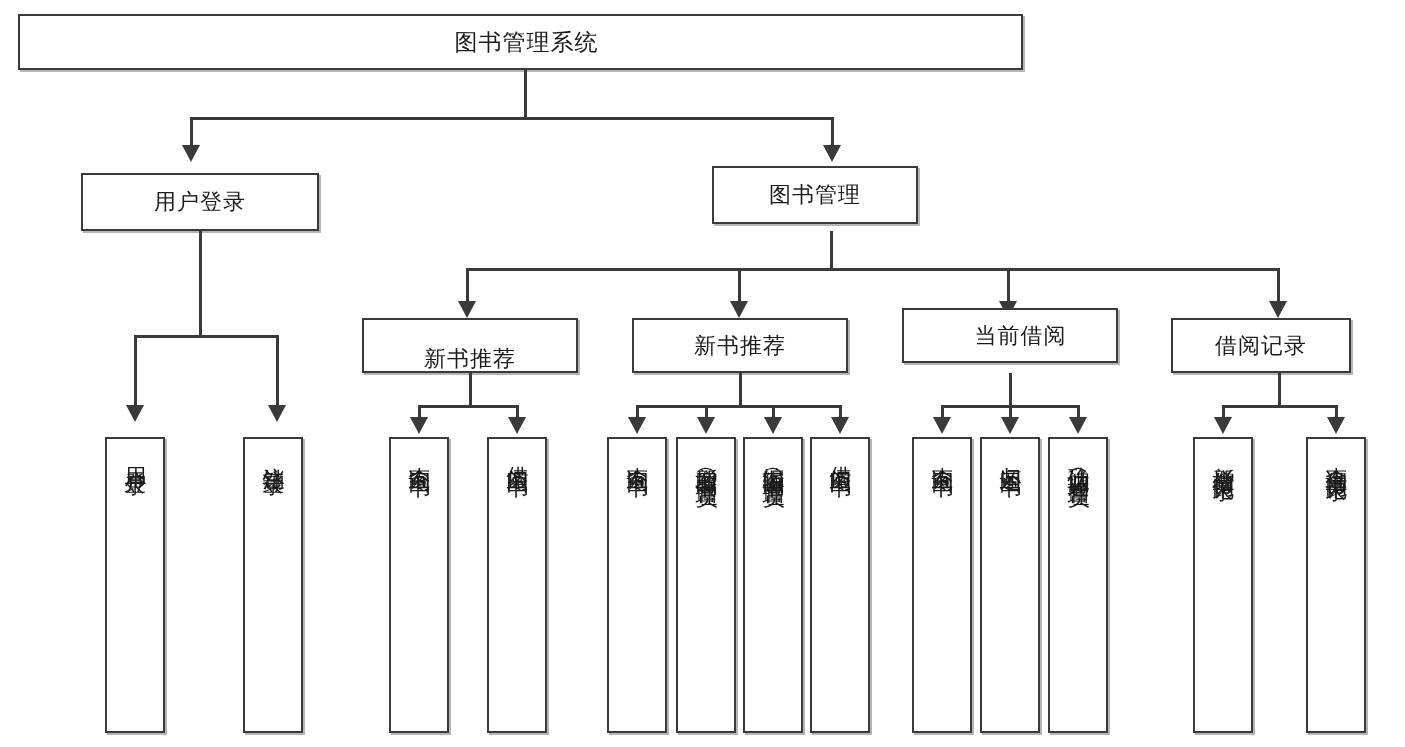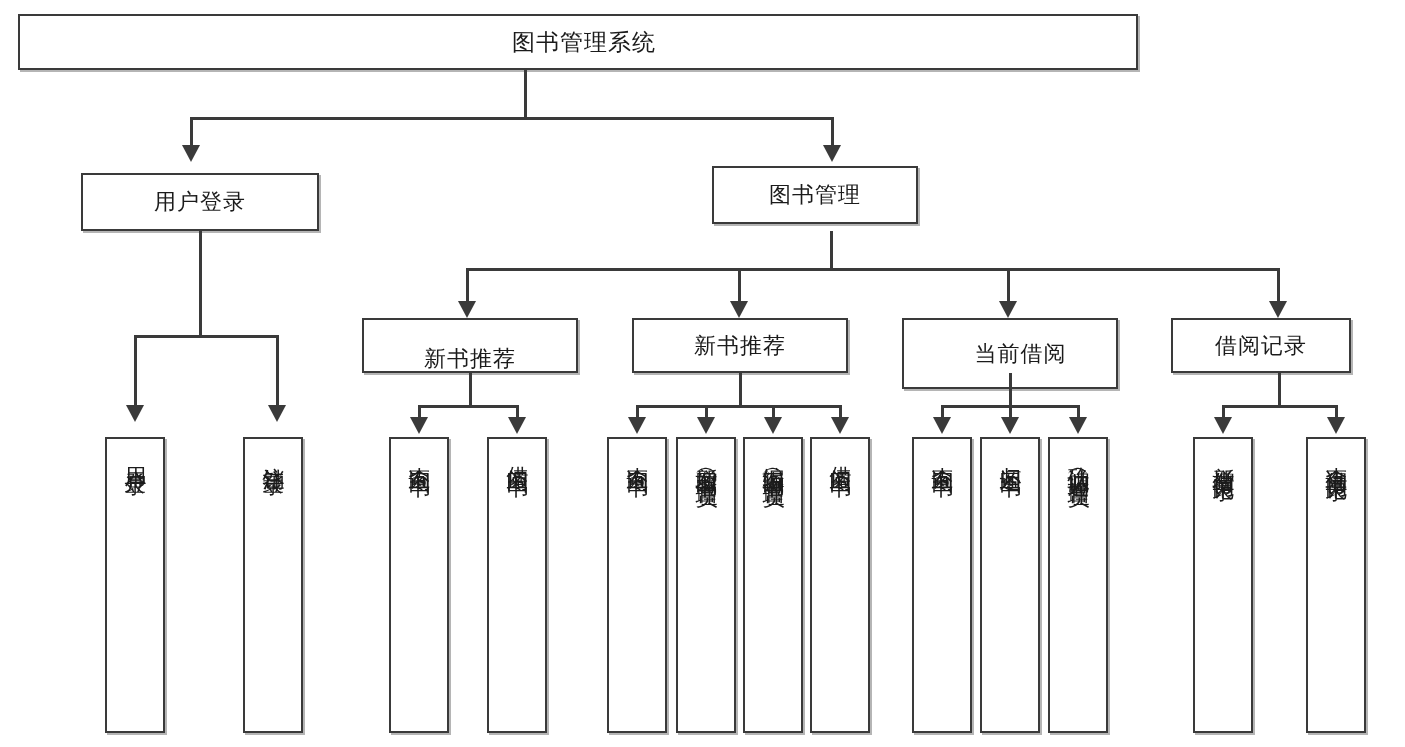--- a/index.html
+++ b/index.html
@@ -58,21 +58,21 @@
     letter-spacing:1px;
     white-space:nowrap;
     pointer-events:none;
   }
 </style>
 </head>
 <body>
 
 <div id="canvas">
 
-  <div class="node root" style="left:18px;top:14px;width:1120px;height:56px;padding-left:12px;">
+  <div class="node root" style="left:18px;top:14px;width:1005px;height:56px;padding-left:12px;">
     <span class="lbl">图书管理系统</span>
   </div>
 
   <div class="ln vt" style="left:524px;top:70px;height:49px;"></div>
   <div class="ln hz" style="left:190px;top:117px;width:644px;"></div>
   <div class="ln vt" style="left:190px;top:117px;height:30px;"></div>
   <div class="ln vt" style="left:831px;top:117px;height:30px;"></div>
   <div class="arw" style="left:182px;top:145px;"></div>
   <div class="arw" style="left:823px;top:145px;"></div>
 
@@ -101,21 +101,21 @@
   <div class="arw" style="left:730px;top:301px;"></div>
   <div class="arw" style="left:999px;top:301px;"></div>
   <div class="arw" style="left:1269px;top:301px;"></div>
 
   <div class="node h" style="left:362px;top:318px;width:216px;height:55px;align-items:flex-end;">
     <span class="lbl">新书推荐</span>
   </div>
   <div class="node h" style="left:632px;top:318px;width:216px;height:55px;">
     <span class="lbl">新书推荐</span>
   </div>
-  <div class="node h" style="left:902px;top:318px;width:216px;height:71px;padding-left:21px;">
+  <div class="node h" style="left:902px;top:308px;width:216px;height:55px;padding-left:21px;">
     <span class="lbl">当前借阅</span>
   </div>
   <div class="node h" style="left:1171px;top:318px;width:180px;height:55px;">
     <span class="lbl">借阅记录</span>
   </div>
 
   <div class="ln vt" style="left:469px;top:373px;height:35px;"></div>
   <div class="ln hz" style="left:418px;top:405px;width:101px;"></div>
   <div class="ln vt" style="left:418px;top:405px;height:14px;"></div>
   <div class="ln vt" style="left:516px;top:405px;height:14px;"></div>

